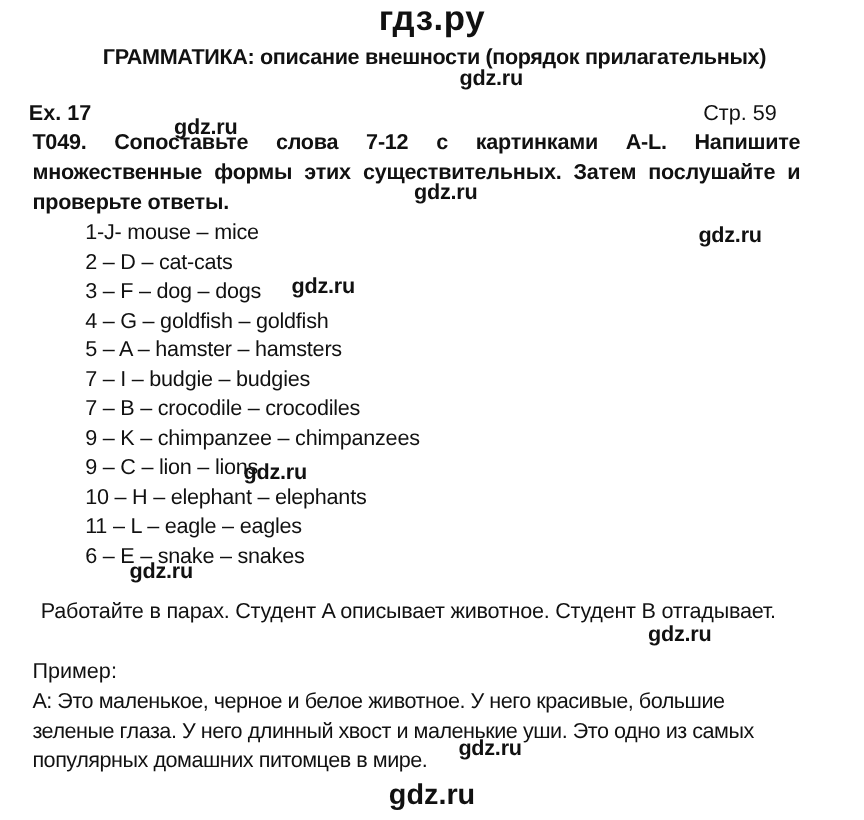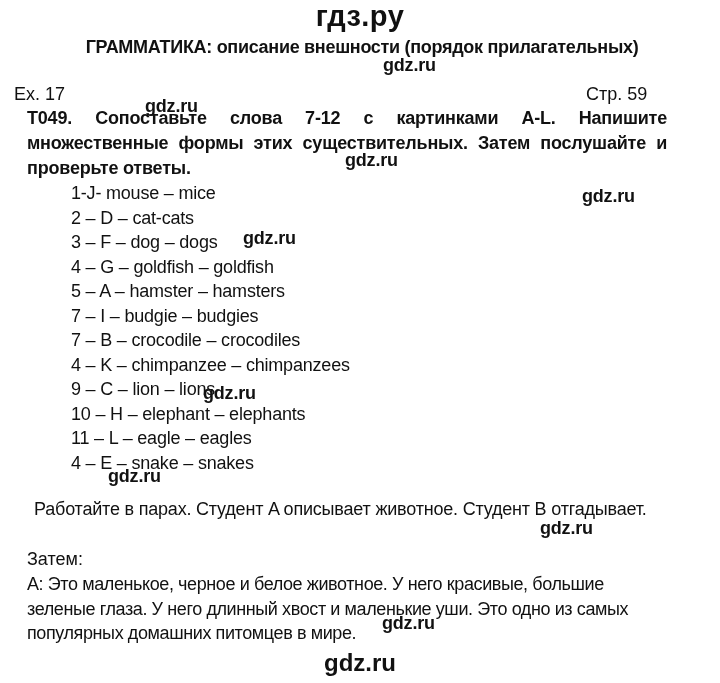--- a/index.html
+++ b/index.html
@@ -11,21 +11,21 @@
     .abs { position: absolute; white-space: nowrap; }
     .site-title {
       top: 0px; left: 0; width: 720px; text-align: center;
       font-size: 29px; font-weight: bold; letter-spacing: 0.5px; color: #111;
     }
     .section-title {
       top: 37px; left: 2px; width: 720px; text-align: center;
       font-size: 18px; font-weight: bold; letter-spacing: -0.3px;
     }
     .wm { font-weight: bold; font-size: 18px; color: #111; letter-spacing: -0.2px; }
-    .ex-label { top: 84px; left: 14px; font-size: 18px; font-weight: normal; }
+    .ex-label { top: 84px; left: 24px; font-size: 18px; font-weight: bold; }
     .page-label { top: 84px; left: 586px; font-size: 18px; font-weight: normal; }
     .task {
       top: 106px; left: 27px; width: 640px; white-space: normal;
       font-size: 18px; font-weight: bold; line-height: 25px;
       text-align: justify; text-align-last: left; letter-spacing: -0.2px;
     }
     .answers { top: 181px; left: 27px; margin: 0; padding: 0; list-style: none; }
     .answers li { font-size: 18px; line-height: 24.5px; height: 24.5px; letter-spacing: -0.2px; margin-left: 44px; }
     .pairwork {
       top: 497px; left: 34px; width: 640px; white-space: normal;
@@ -60,34 +60,34 @@
 <div class="abs wm" style="top:150px;left:345px;">gdz.ru</div>
 
 <ul class="abs answers">
   <li>1-J- mouse – mice</li>
   <li>2 – D – cat-cats</li>
   <li>3 – F – dog – dogs</li>
   <li>4 – G – goldfish – goldfish</li>
   <li>5 – A – hamster – hamsters</li>
   <li>7 – I – budgie – budgies</li>
   <li>7 – B – crocodile – crocodiles</li>
-  <li>4 – K – chimpanzee – chimpanzees</li>
+  <li>9 – K – chimpanzee – chimpanzees</li>
   <li>9 – C – lion – lions</li>
   <li>10 – H – elephant – elephants</li>
   <li>11 – L – eagle – eagles</li>
-  <li>4 – E – snake – snakes</li>
+  <li>6 – E – snake – snakes</li>
 </ul>
 
 <div class="abs wm" style="top:186px;left:582px;">gdz.ru</div>
 <div class="abs wm" style="top:228px;left:243px;">gdz.ru</div>
 <div class="abs wm" style="top:383px;left:203px;">gdz.ru</div>
 <div class="abs wm" style="top:466px;left:108px;">gdz.ru</div>
 
 <div class="abs pairwork">Работайте в парах. Студент A описывает животное. Студент B отгадывает.</div>
 
 <div class="abs wm" style="top:518px;left:540px;">gdz.ru</div>
 
-<div class="abs example-label">Затем:</div>
+<div class="abs example-label">Пример:</div>
 <div class="abs example-text">A: Это маленькое, черное и белое животное. У него красивые, большие зеленые глаза. У него длинный хвост и маленькие уши. Это одно из самых популярных домашних питомцев в мире.</div>
 
 <div class="abs wm" style="top:613px;left:382px;">gdz.ru</div>
 
 <div class="abs footer-wm">gdz.ru</div>
 
 </body></html>

